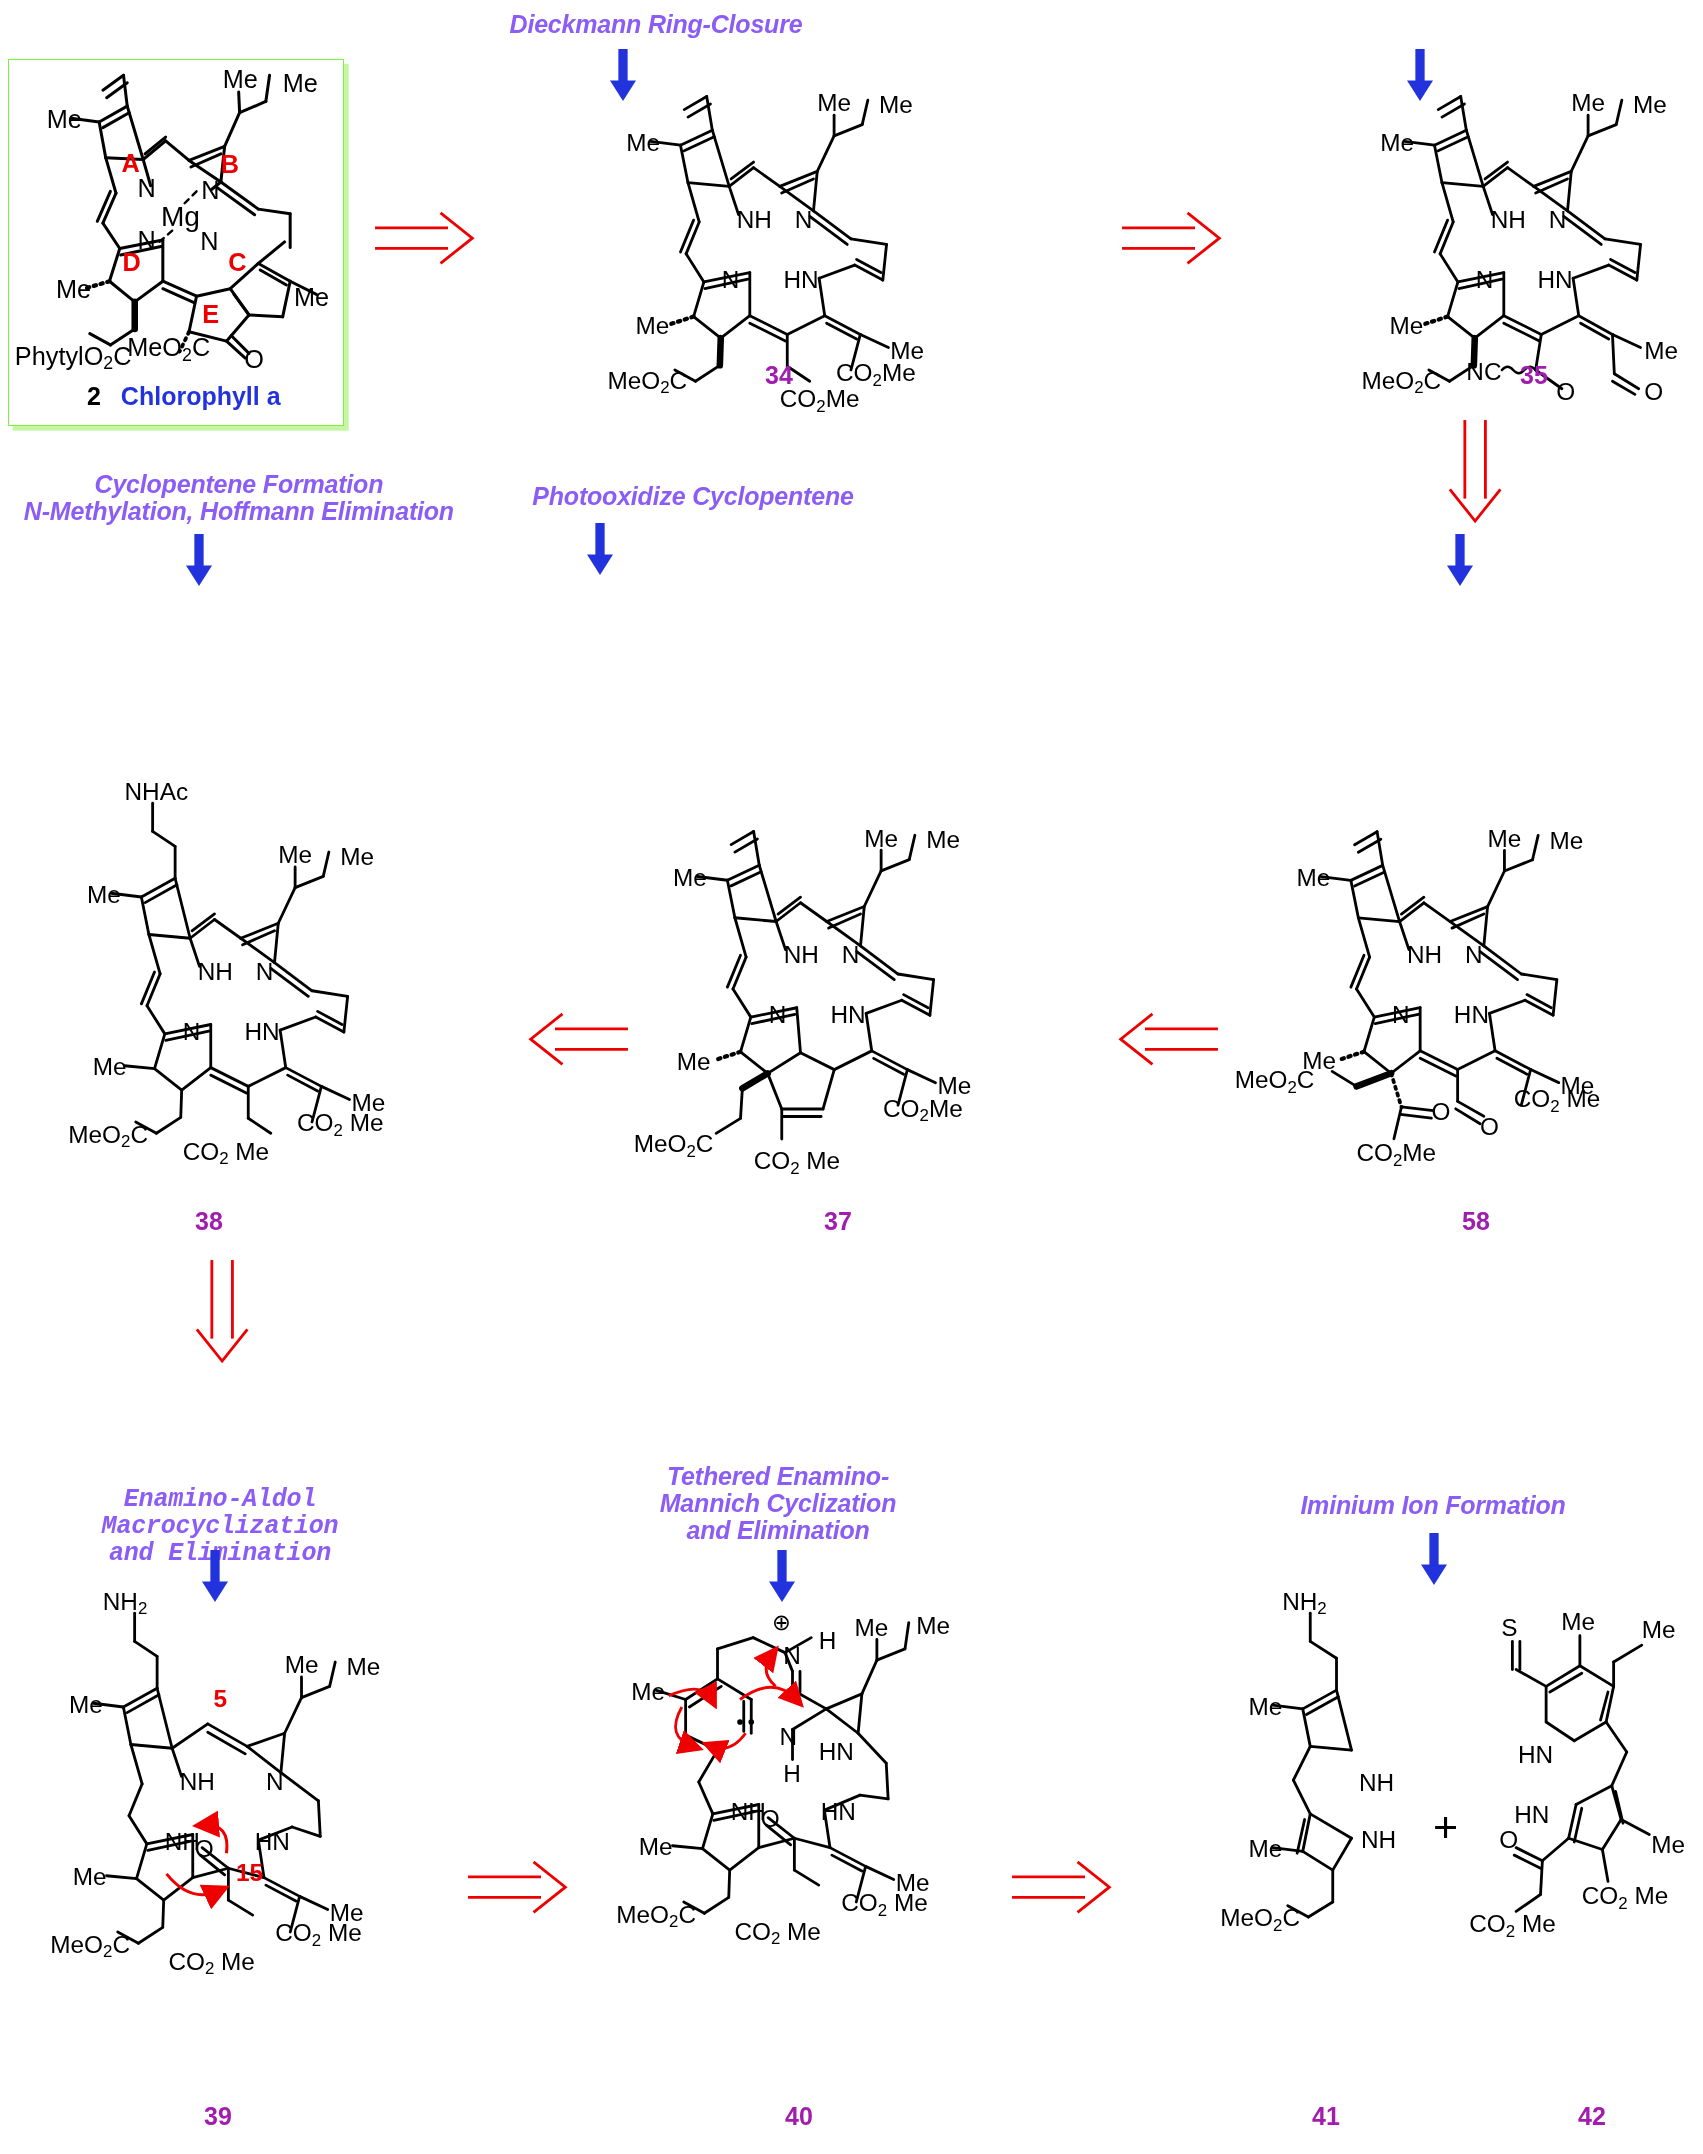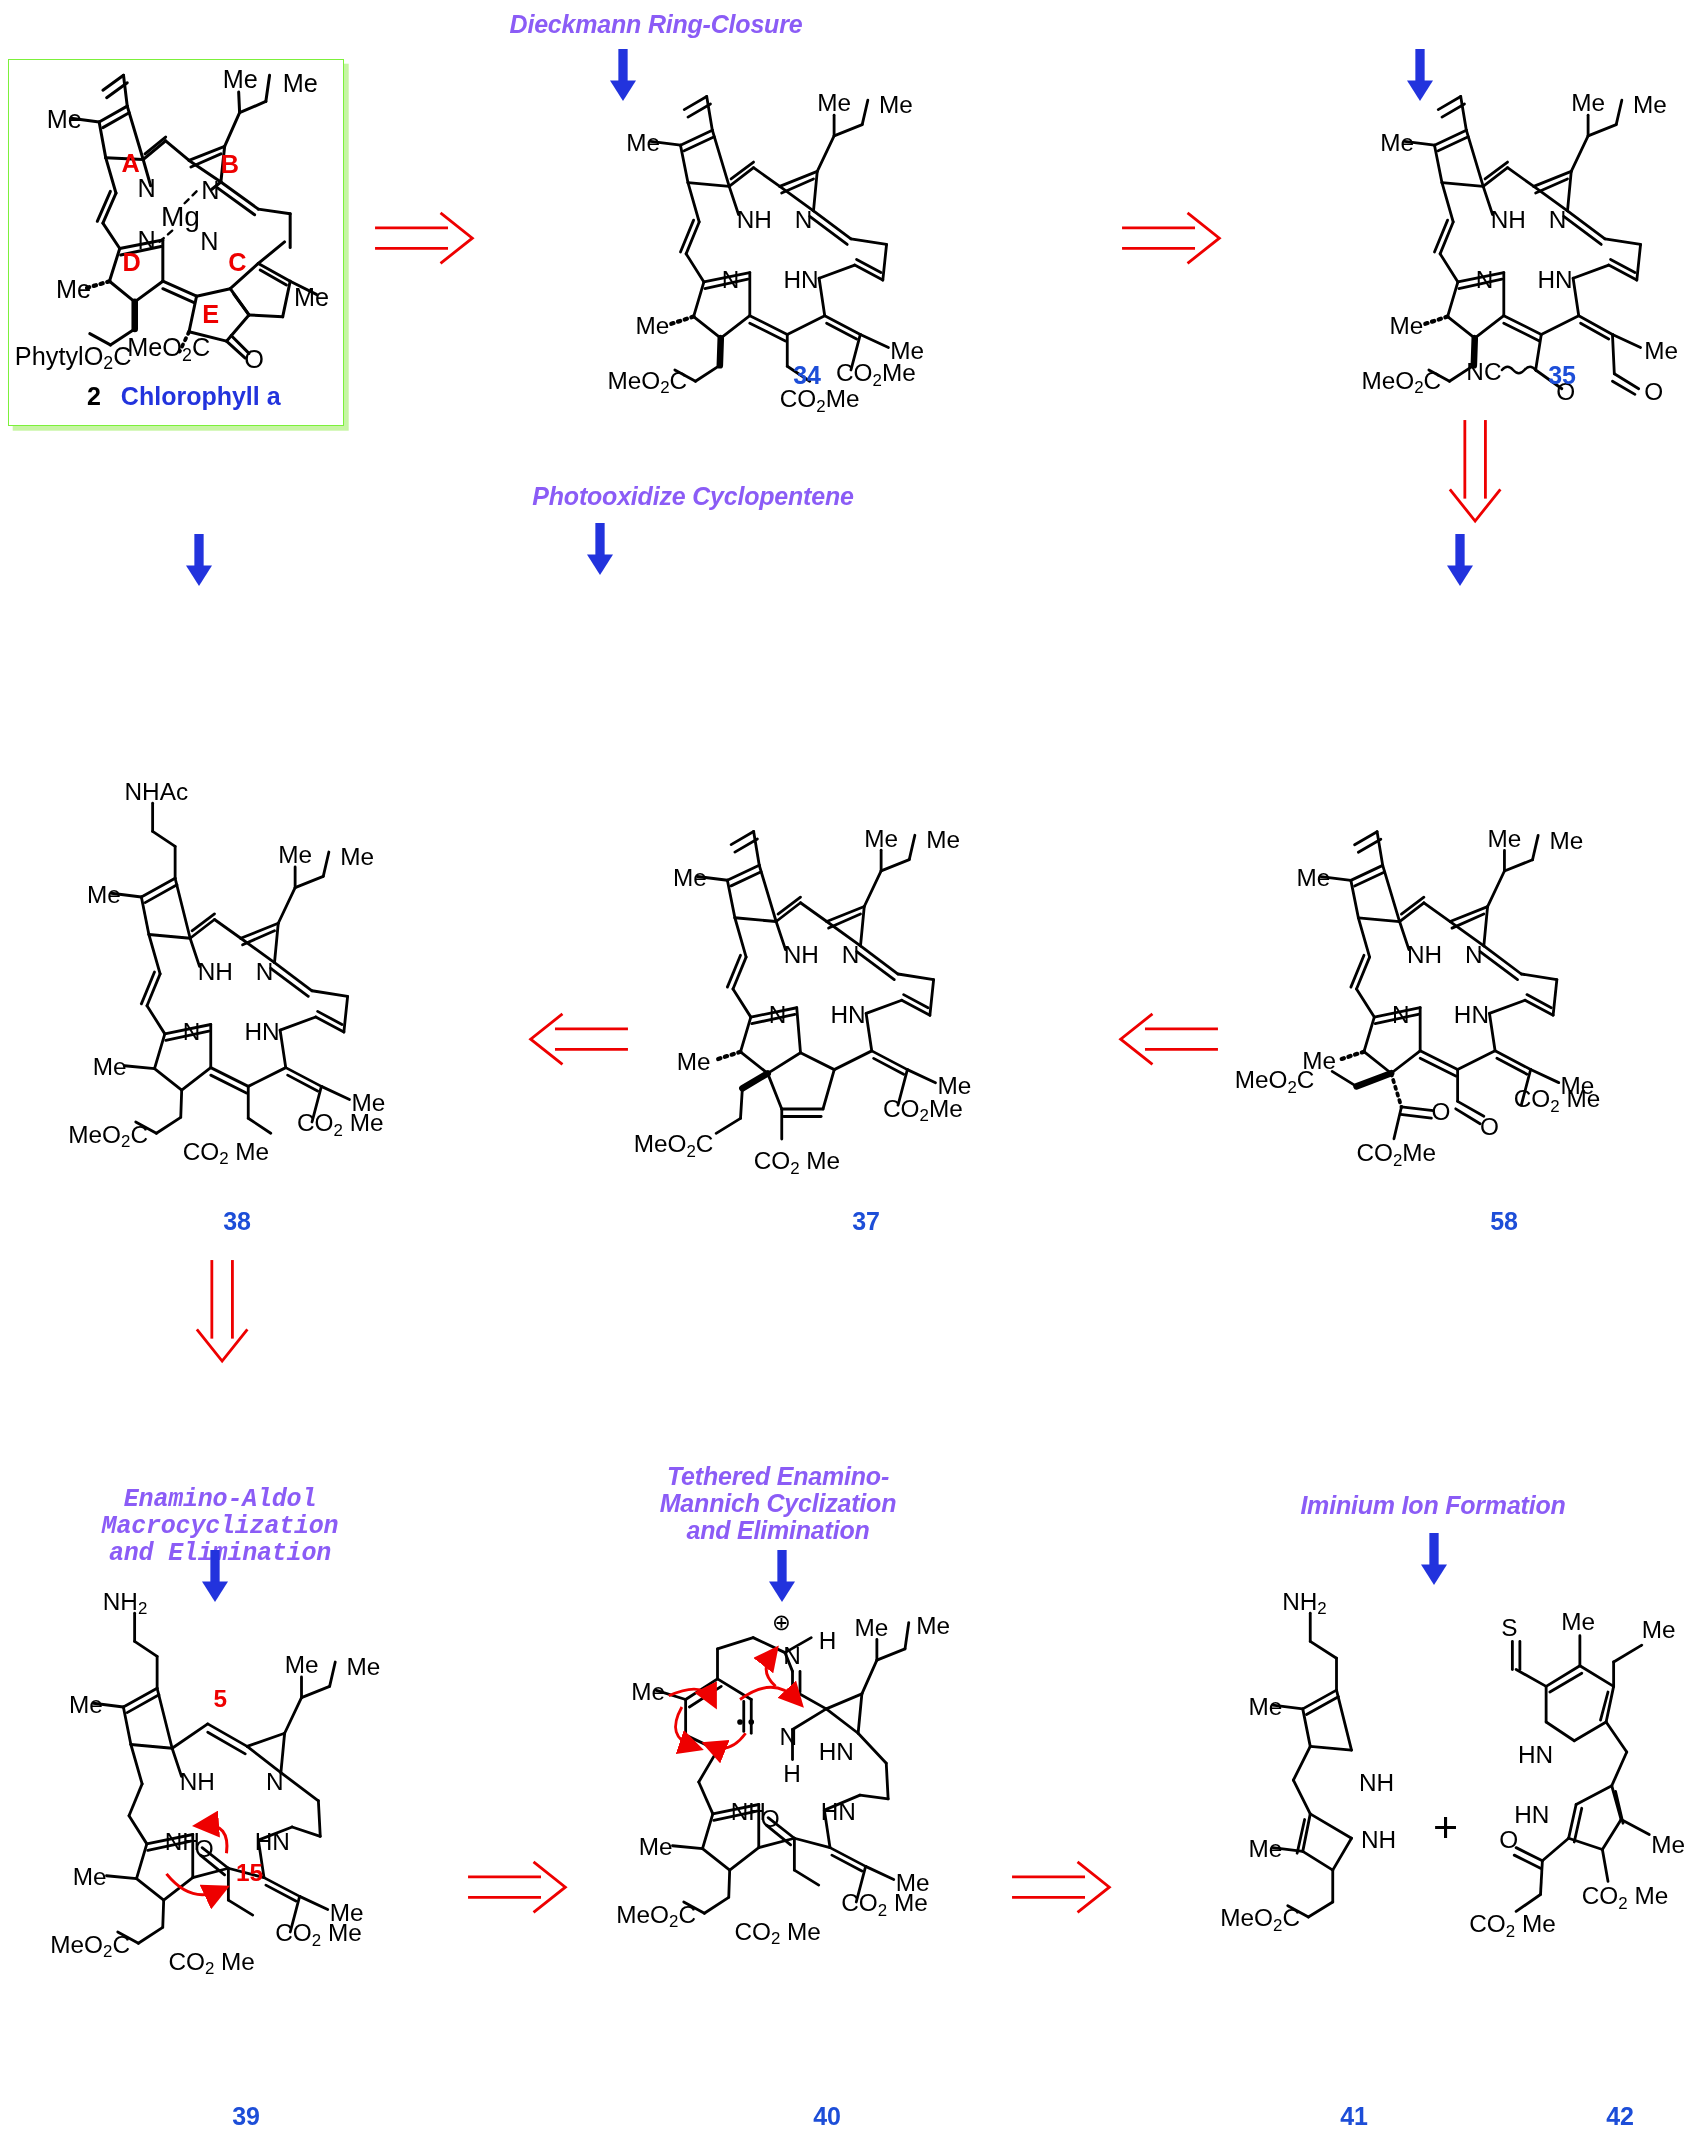--- a/index.html
+++ b/index.html
@@ -1,19 +1,19 @@
 <!DOCTYPE html>
 <html style="font-size:15px"><head>
 <meta charset="utf-8">
 <style>
   html,body{margin:0;padding:0;background:#fff;}
   body{width:1703px;height:2155px;position:relative;font-family:"Liberation Sans",sans-serif;overflow:hidden;}
   .scheme{position:absolute;left:0;top:0;width:1703px;height:2155px;}
   .lbl{position:absolute;color:#8b5cf6;font-weight:bold;font-style:italic;font-size:25px;line-height:1.08;text-align:center;white-space:pre-line;letter-spacing:-0.2px;}
-  .cmpdnum{position:absolute;color:#1d4ed8;font-weight:bold;font-size:25px;text-align:right;}
+  .cmpdnum{position:absolute;color:#a21caf;font-weight:bold;font-size:25px;text-align:left;}
   .boxcap{position:absolute;font-weight:bold;font-size:25px;}
   .boxcap .n{color:#000;}
   .boxcap .nm{color:#2233dd;}
   .hlbox{position:absolute;border:1.9px solid #7CF03A;box-shadow:4.7px 4.7px 0 0 #C6F5A3;background:#fff;}
   svg{display:block;overflow:visible;}
   .structwrap{position:absolute;}
   .plus{position:absolute;font-size:43px;font-weight:500;color:#000;font-family:"Liberation Sans",sans-serif;}
 </style>
 </head>
 <body>
@@ -313,20 +313,22 @@
 <div class="cmpdnum" style="left:1520px;top:361px;width:56px;">35</div>
 
 <svg class="structwrap" style="left:1448px;top:420px;" width="58" height="103" viewBox="0 0 62 110">
   <g stroke="#ee0000" stroke-width="3" fill="none">
     <path d="M18 0 L18 84"></path>
         <path d="M40 0 L40 84"></path>
     <path d="M2 74 L29 108 L56 74"></path>
   </g>
 </svg>
 
+<div class="lbl" style="left:9.4px;top:471px;width:459px;">Cyclopentene Formation
+N-Methylation, Hoffmann Elimination</div>
 <div class="lbl" style="left:440px;top:483px;width:506px;">Photooxidize Cyclopentene</div>
 
 <svg class="structwrap" style="left:182px;top:534px;" width="34" height="52" viewBox="0 0 36 56">
   <path d="M18 0 L18 36" stroke="#2233dd" stroke-width="10" fill="none"></path>
   <path d="M4 34 L18 56 L32 34 Z" fill="#2233dd"></path>
 </svg>
 <svg class="structwrap" style="left:583px;top:523px;" width="34" height="52" viewBox="0 0 36 56">
   <path d="M18 0 L18 36" stroke="#2233dd" stroke-width="10" fill="none"></path>
   <path d="M4 34 L18 56 L32 34 Z" fill="#2233dd"></path>
 </svg>

